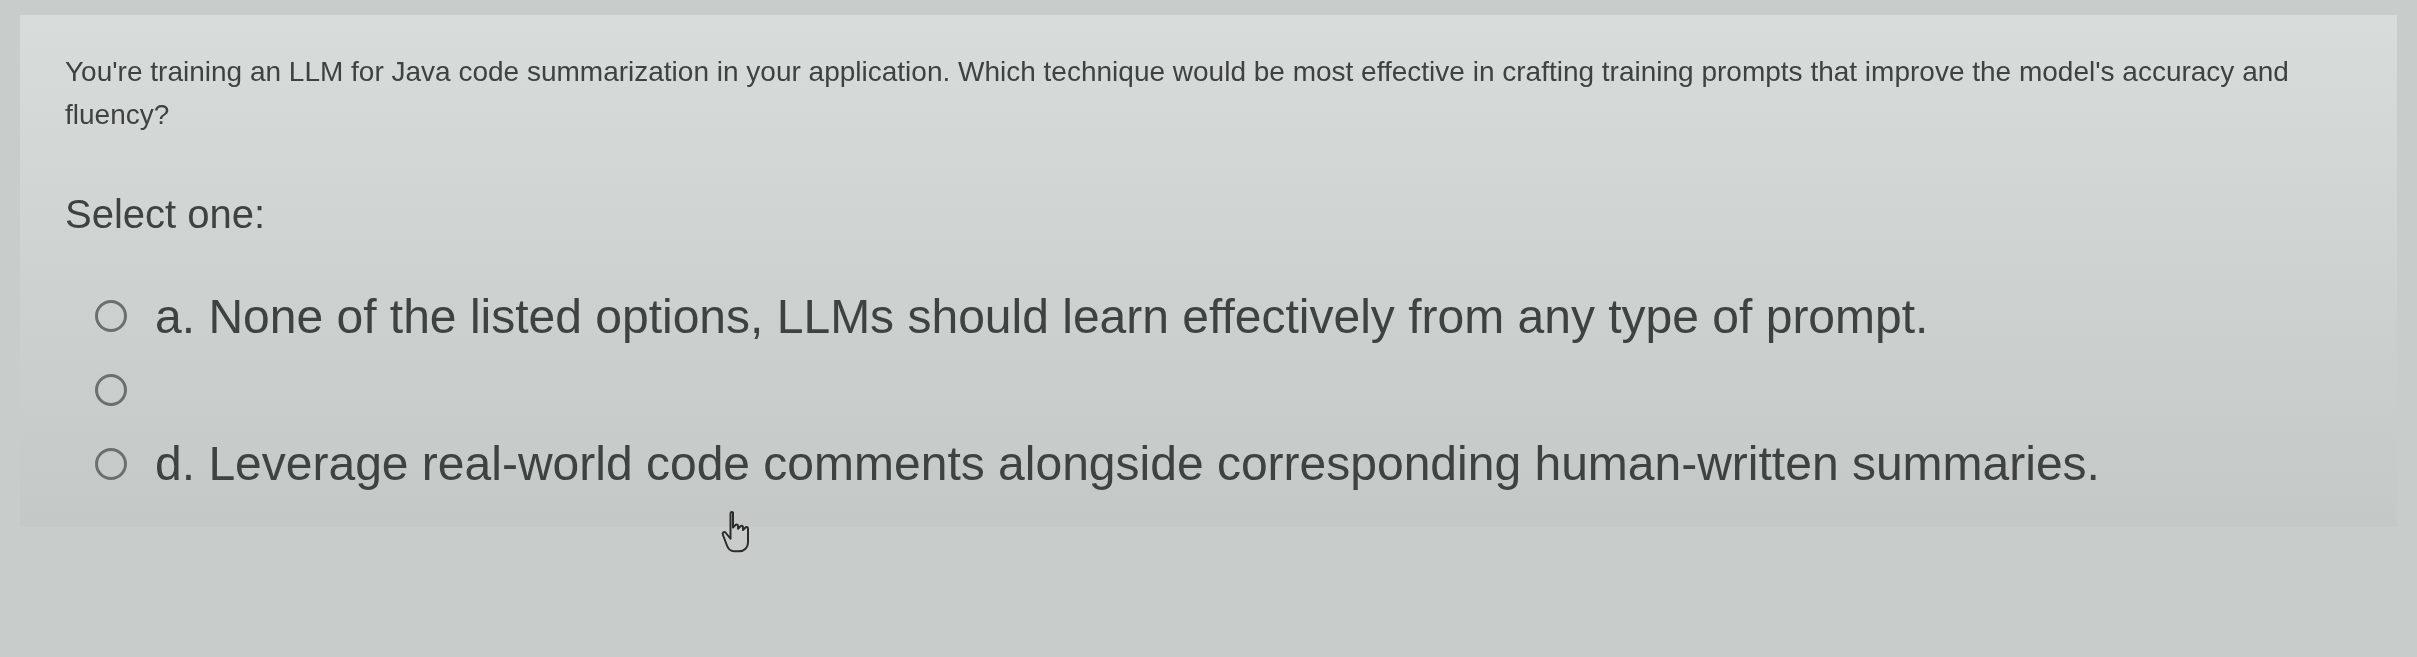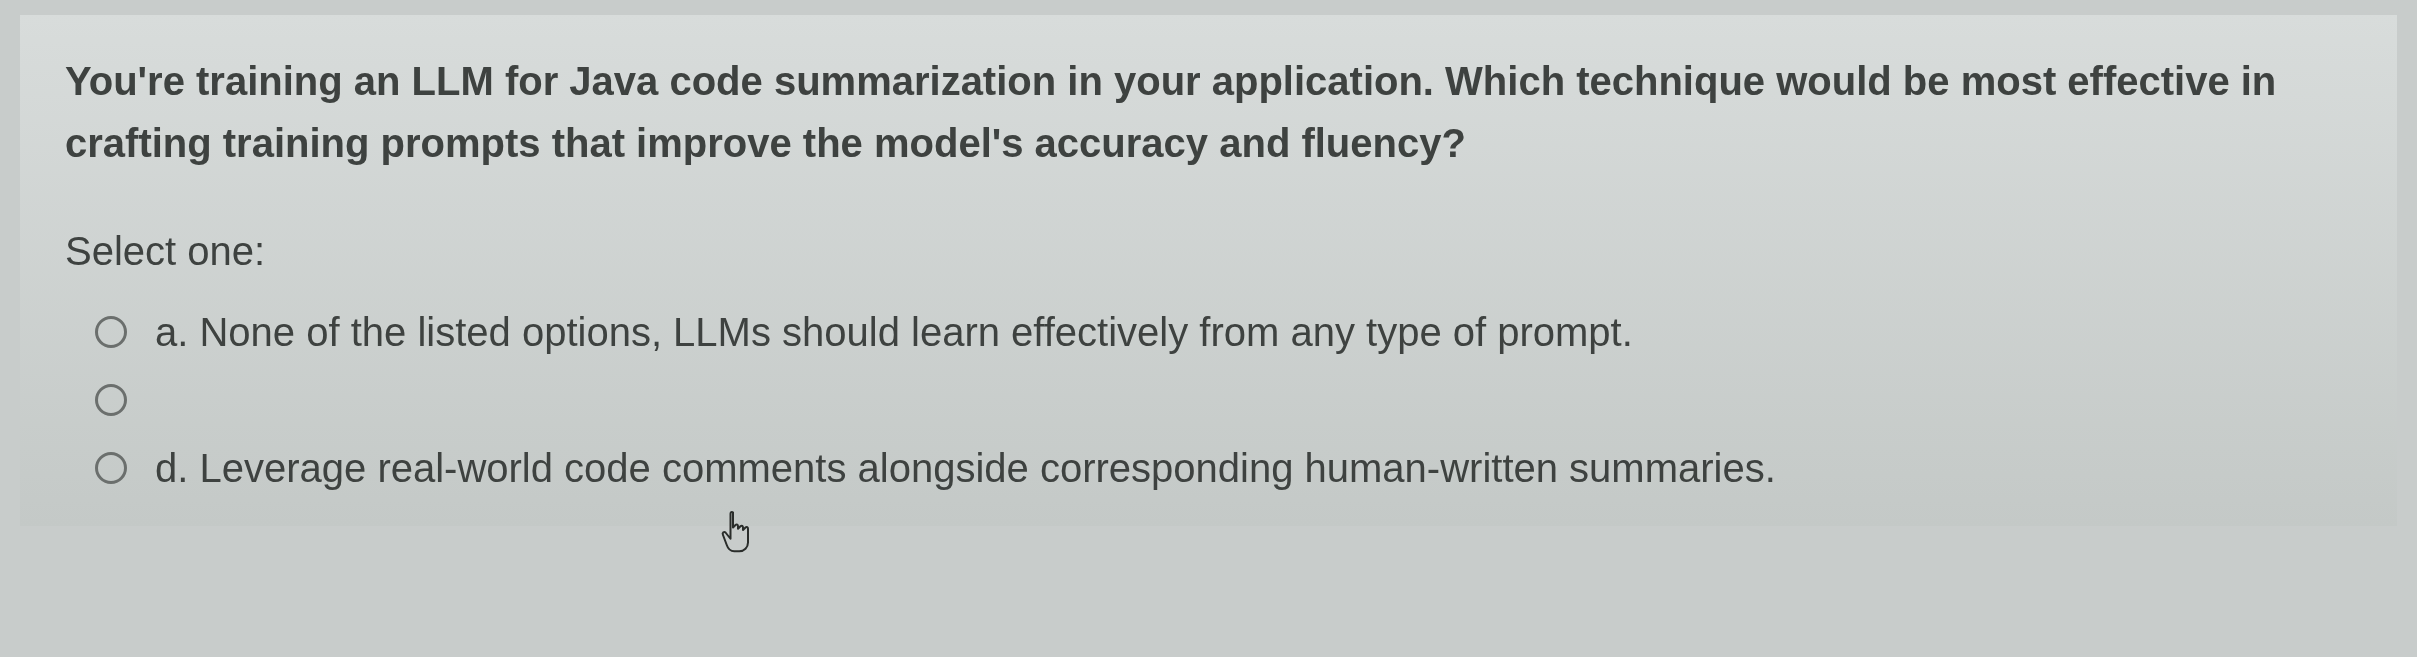--- a/index.html
+++ b/index.html
@@ -14,30 +14,30 @@
     width: 2417px;
     height: 657px;
     overflow: hidden;
   }
   .quiz-container {
     background: linear-gradient(180deg, #d8dcdb 0%, #c4c9c7 100%);
     padding: 35px 45px 30px 45px;
     color: #3a3d3c;
   }
   .question-text {
-    font-size: 40px;
+    font-size: 28px;
     line-height: 1.55;
     color: #3e4240;
     margin-bottom: 55px;
-    font-weight: 700;
+    font-weight: 400;
   }
   .select-label {
     font-size: 40px;
     color: #3e4240;
-    margin-bottom: 30px;
+    margin-bottom: 46px;
     font-weight: 400;
   }
   .options-list {
     display: flex;
     flex-direction: column;
     gap: 24px;
     padding-left: 30px;
   }
   .option-row {
     display: flex;
@@ -47,21 +47,21 @@
   .radio-circle {
     width: 32px;
     height: 32px;
     border: 3px solid #6b6f6d;
     border-radius: 50%;
     flex-shrink: 0;
     background: transparent;
     cursor: pointer;
   }
   .option-text {
-    font-size: 40px;
+    font-size: 48px;
     color: #3e4240;
     font-weight: 400;
     line-height: 1.4;
   }
   .cursor-overlay {
     position: absolute;
     left: 718px;
     top: 510px;
     pointer-events: none;
   }

